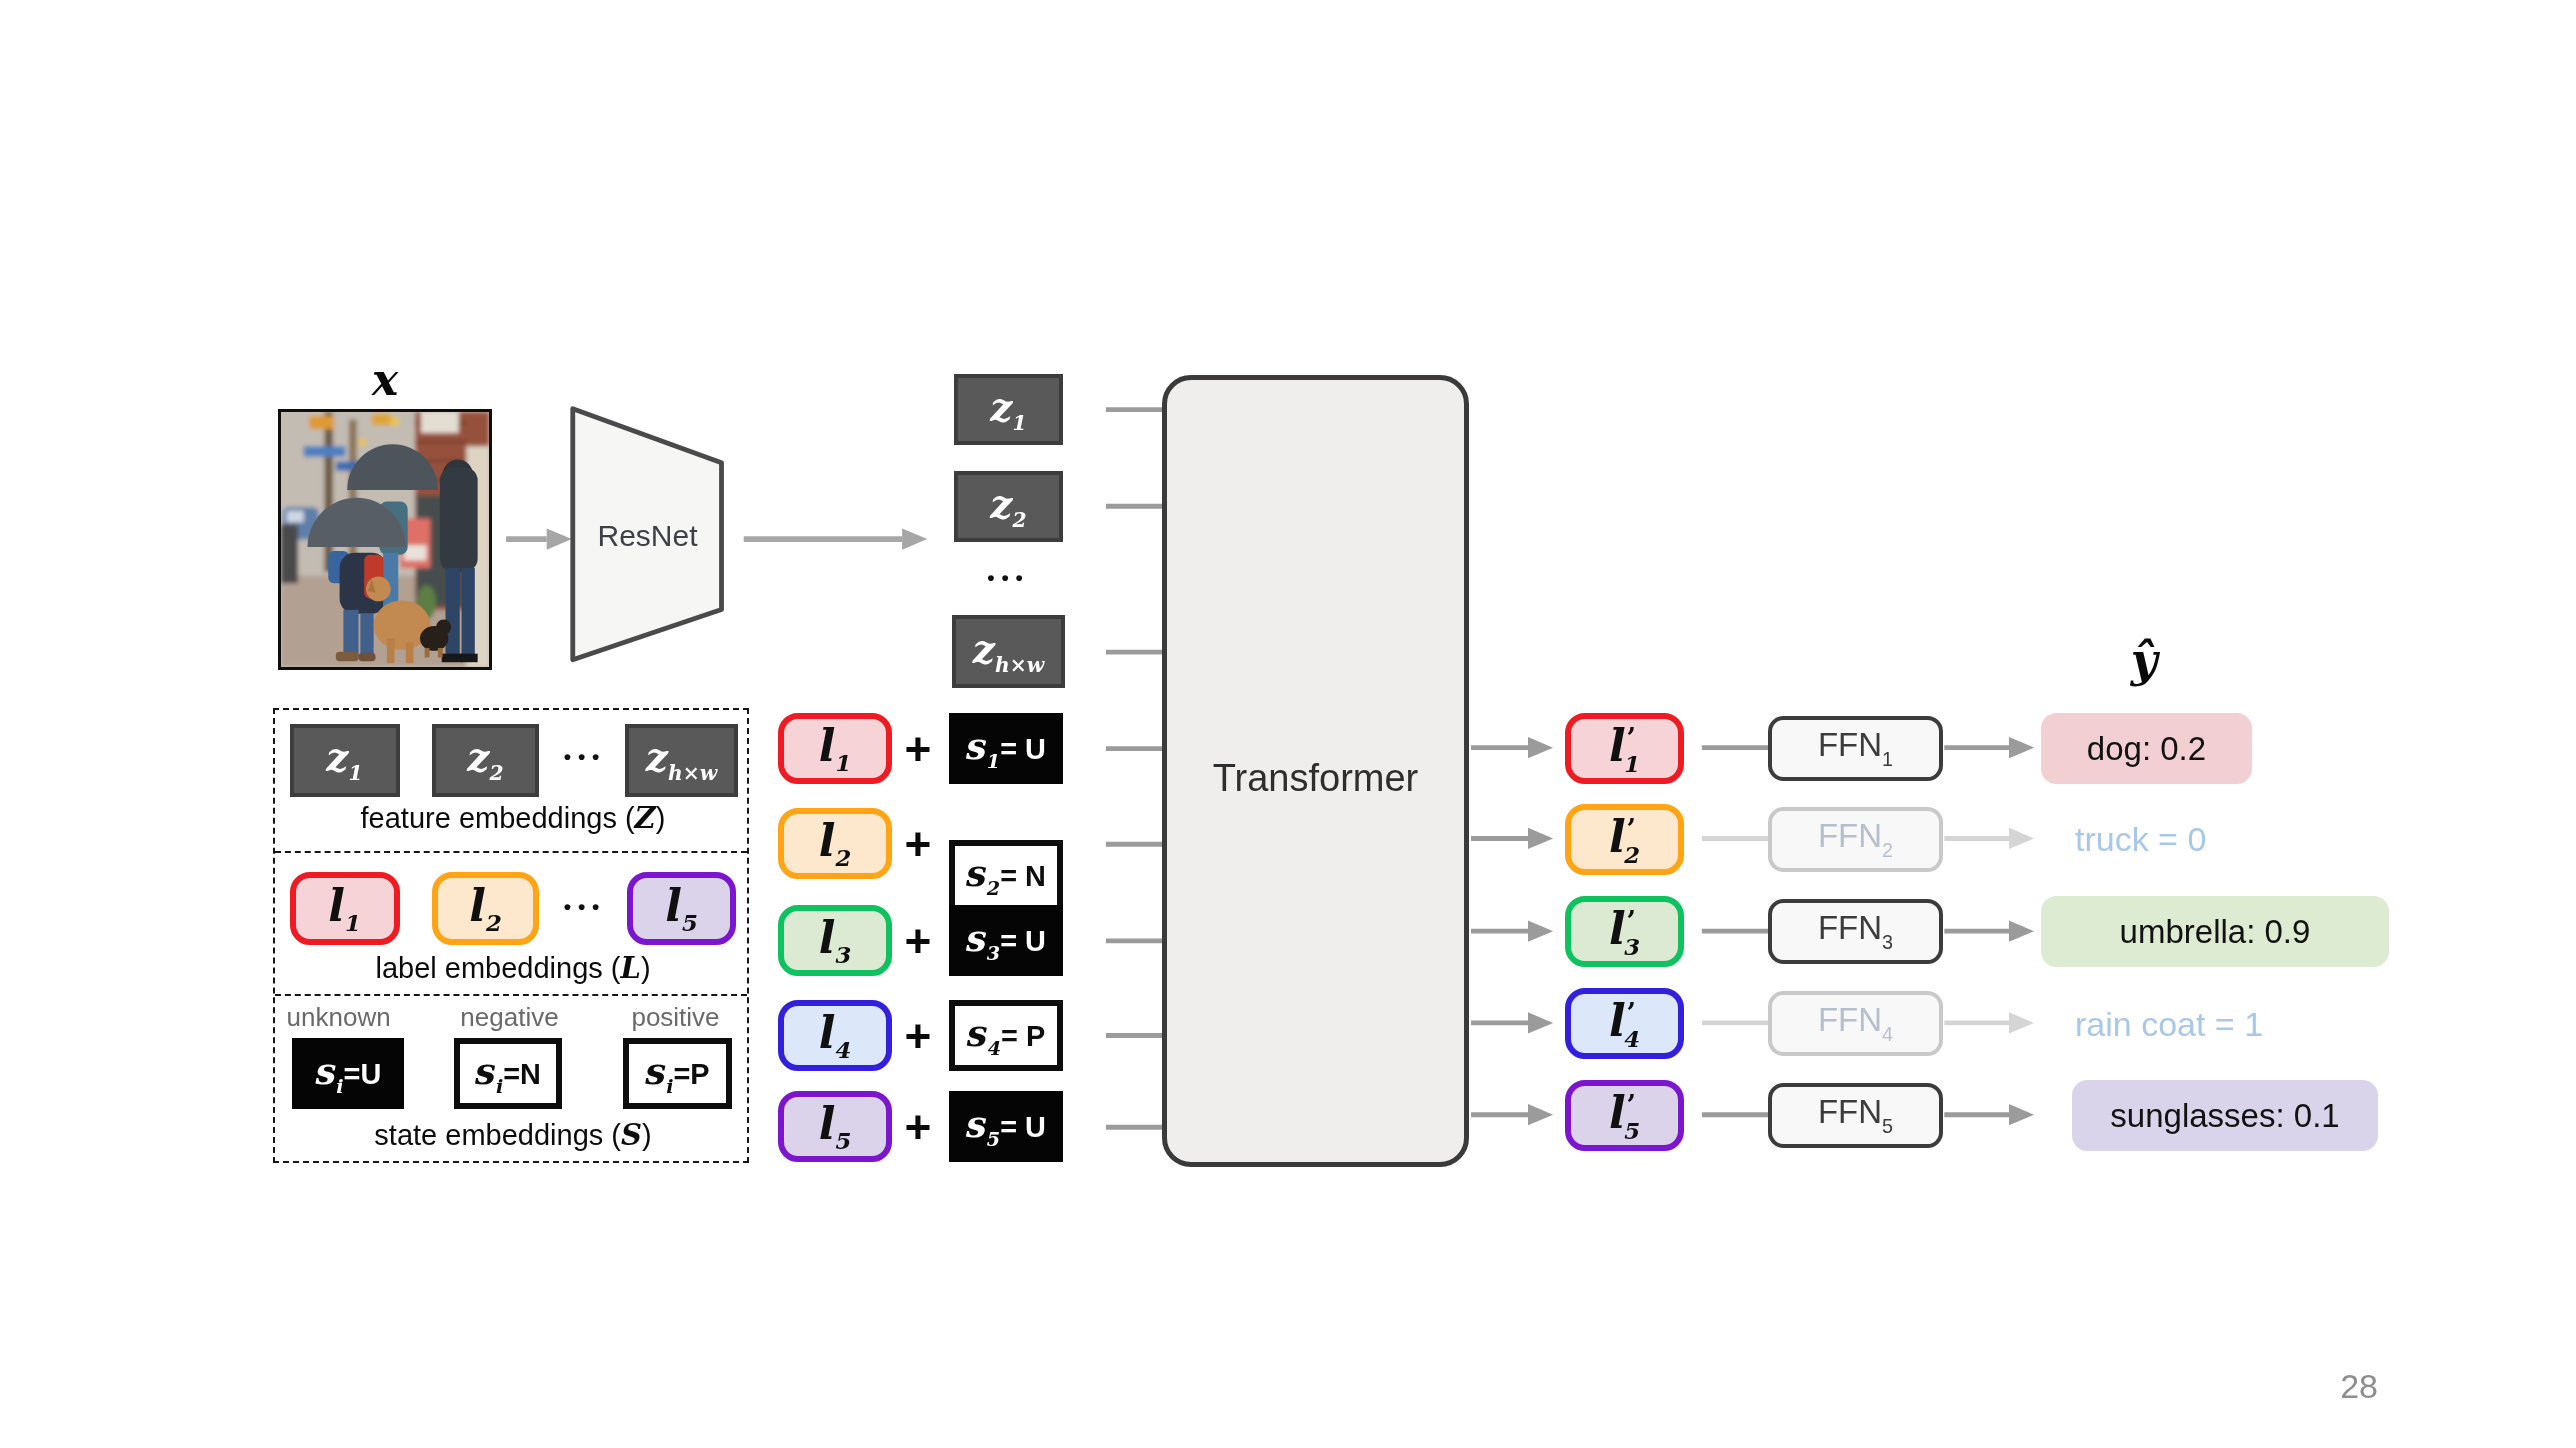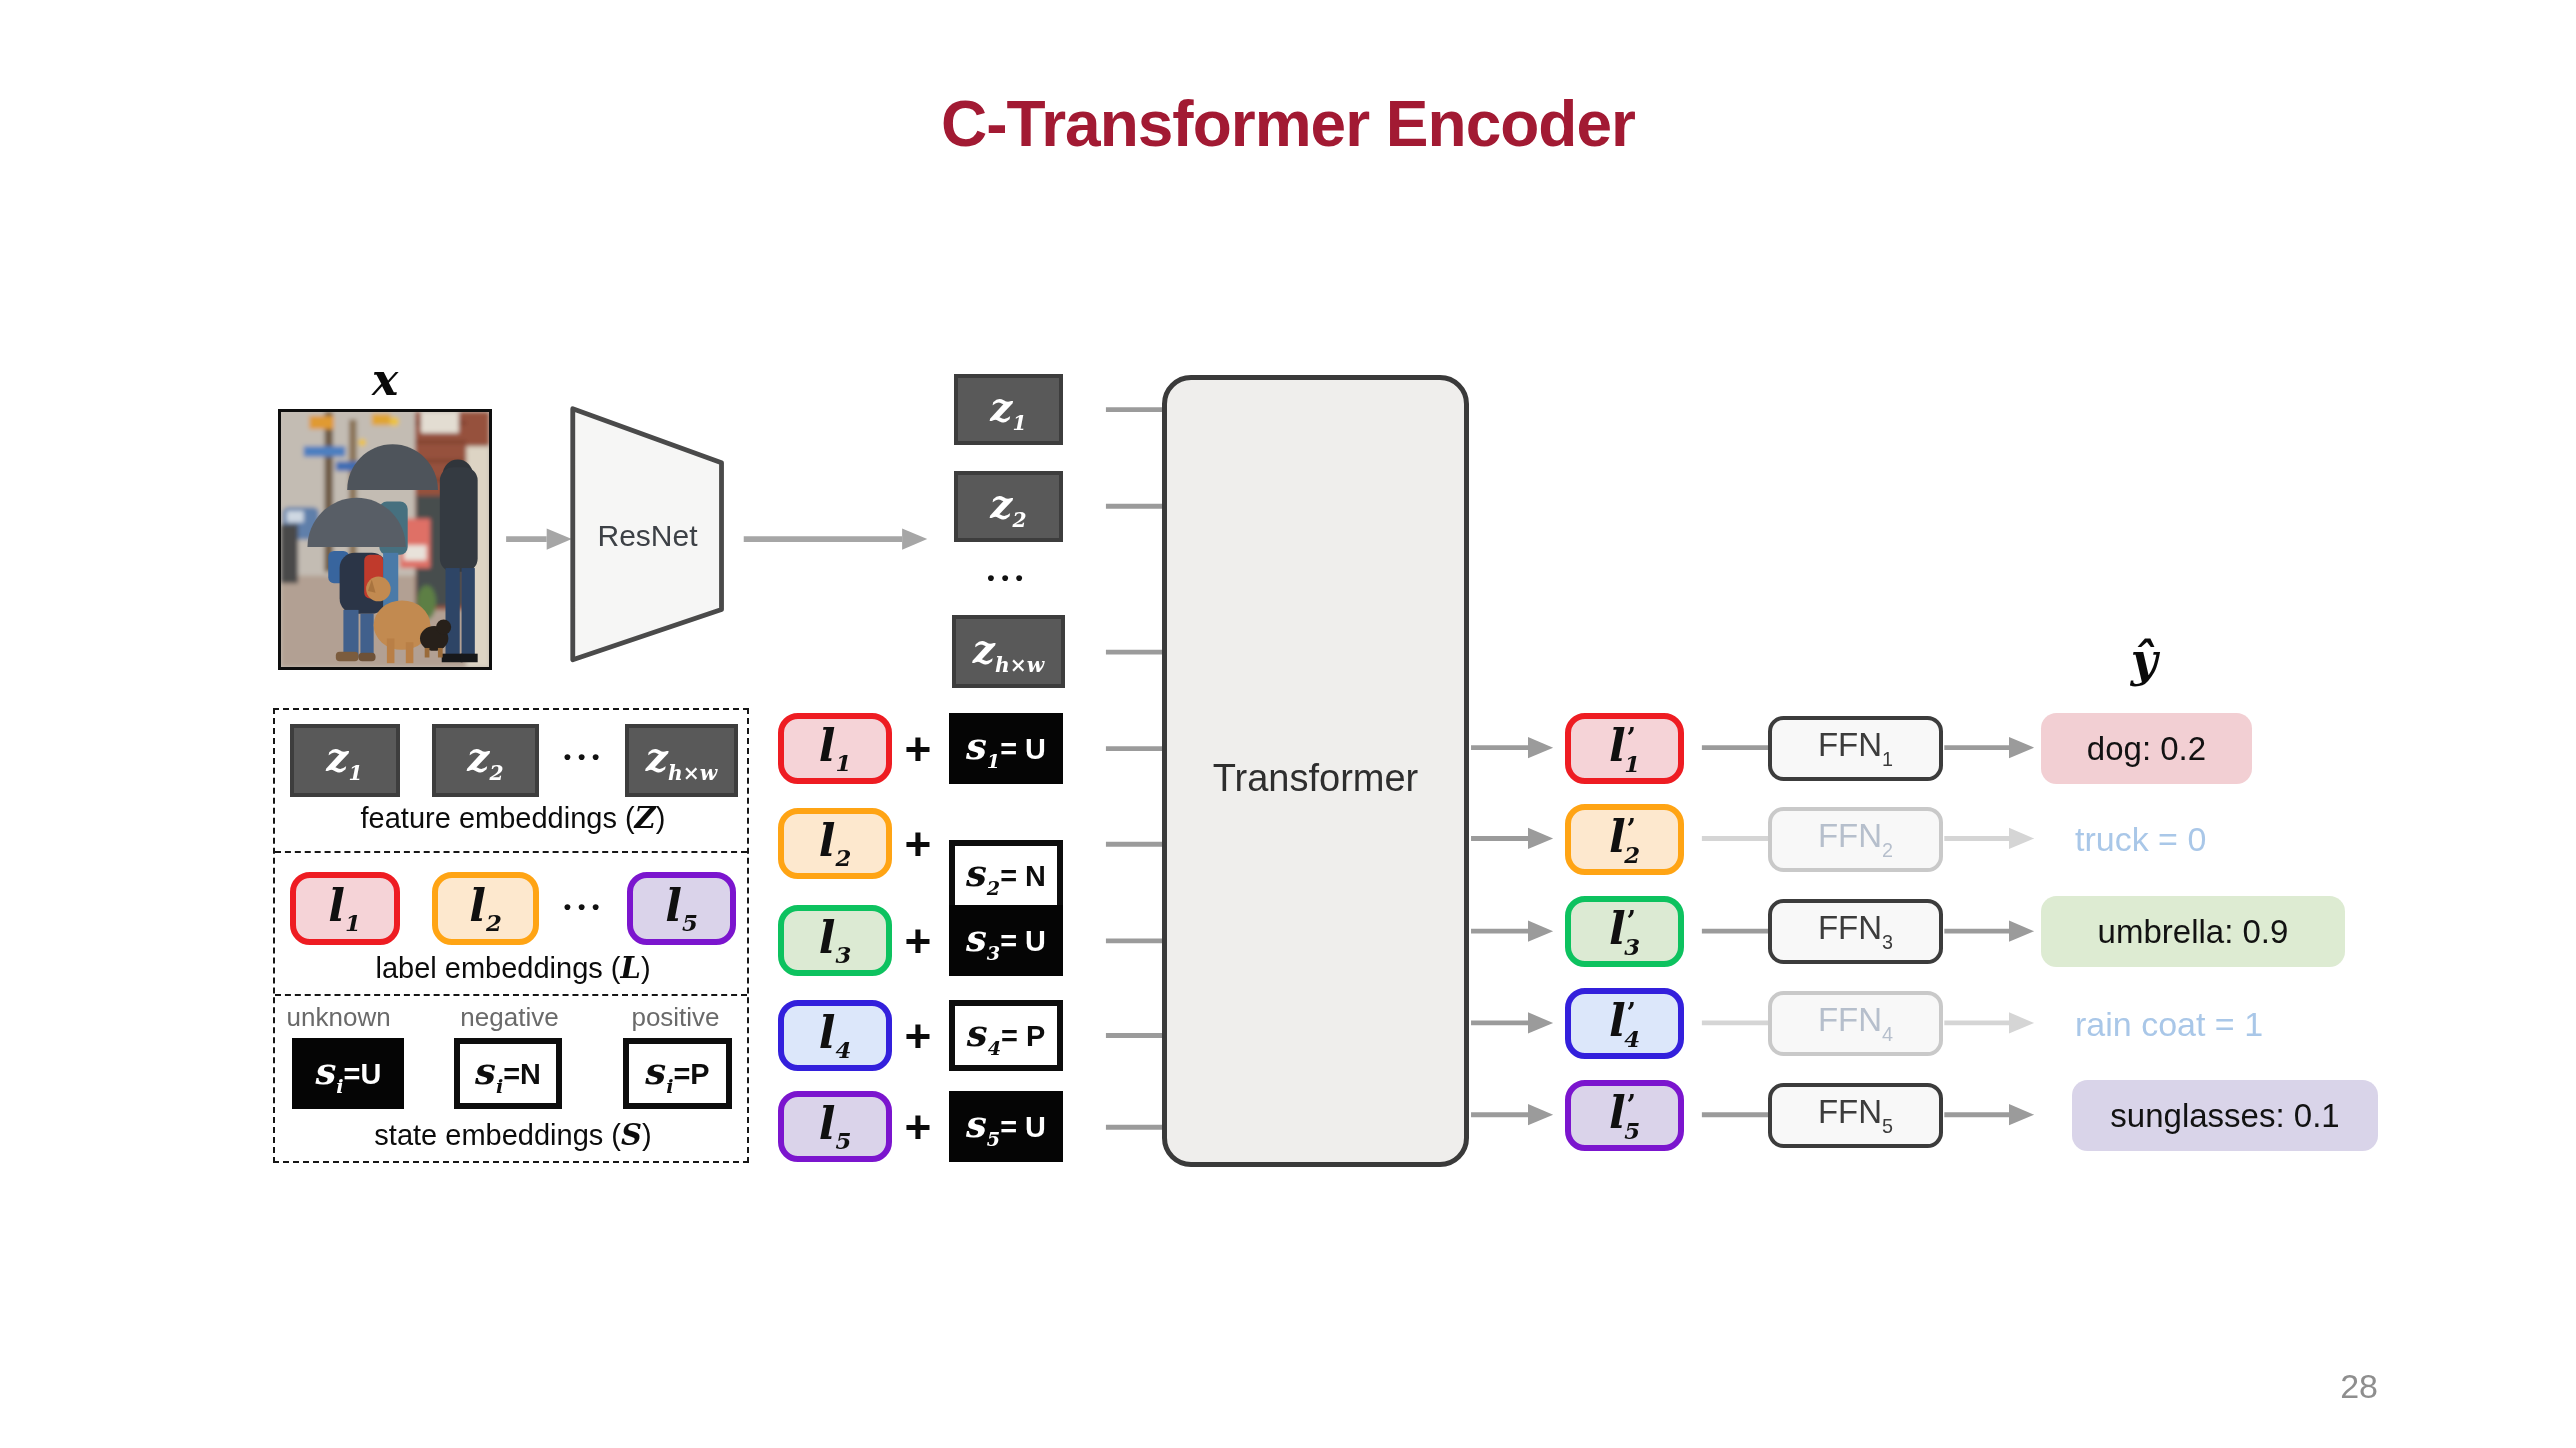--- a/index.html
+++ b/index.html
@@ -140,21 +140,20 @@
         <polygon class="headm" points="2080,857 2080,879 2106,868"></polygon>
       <path class="conn" d="M2013 964 H2080"></path>
         <polygon class="head" points="2080,953 2080,975 2106,964"></polygon>
       <path class="connm" d="M2013 1059 H2080"></path>
         <polygon class="headm" points="2080,1048 2080,1070 2106,1059"></polygon>
       <path class="conn" d="M2013 1154 H2080"></path>
         <polygon class="head" points="2080,1143 2080,1165 2106,1154"></polygon>
     </g>
   </svg>
 
-  <div class="abs slide-title">C-Transformer Encoder</div>
 
   <div class="abs xlab" style="left:278px;top:354px;width:214px;height:52px;">x</div>
   <div class="abs photo">
     <svg viewBox="0 0 220 268" preserveAspectRatio="none">
       <defs>
           <filter id="pb" x="-10%" y="-10%" width="120%" height="120%">
             <feGaussianBlur stdDeviation="2.1"></feGaussianBlur>
           </filter>
         </defs>
       <g filter="url(#pb)">
@@ -352,19 +351,19 @@
     <span><span>FFN</span><span class="ffnsub">4</span></span>
   </div>
   <div class="abs flexc ffn" style="left:1768px;top:1083px;width:175px;height:65px;">
     <span><span>FFN</span><span class="ffnsub">5</span></span>
   </div>
 
   <div class="abs yhat" style="left:2110px;top:633px;width:68px;height:58px;">ŷ</div>
 
   <div class="abs flexc chip c1" style="left:2041px;top:713px;width:211px;height:71px;">dog: 0.2</div>
   <div class="abs mutedtext" style="left:2075px;top:820px;width:309px;">truck = 0</div>
-  <div class="abs flexc chip c3" style="left:2041px;top:896px;width:304px;height:71px;">umbrella: 0.9</div>
+  <div class="abs flexc chip c3" style="left:2041px;top:896px;width:348px;height:71px;">umbrella: 0.9</div>
   <div class="abs mutedtext" style="left:2075px;top:1005px;width:309px;">rain coat = 1</div>
   <div class="abs flexc chip c5" style="left:2041px;top:1080px;width:306px;height:71px;">sunglasses: 0.1</div>
 
   <div class="abs pagenum" style="left:2299px;top:1367px;width:79px;">28</div>
 </div>
 
 
 </body></html>

